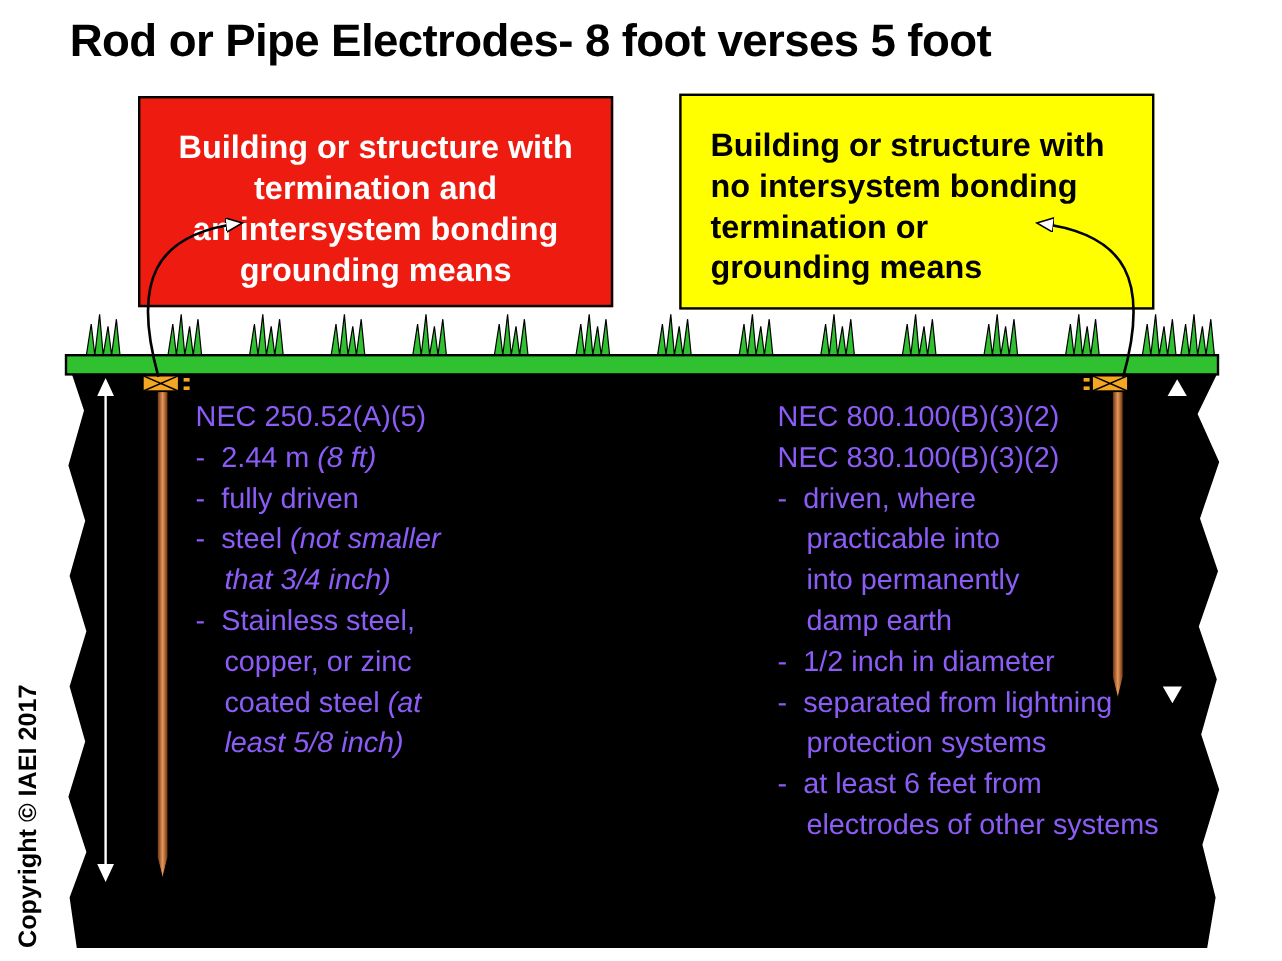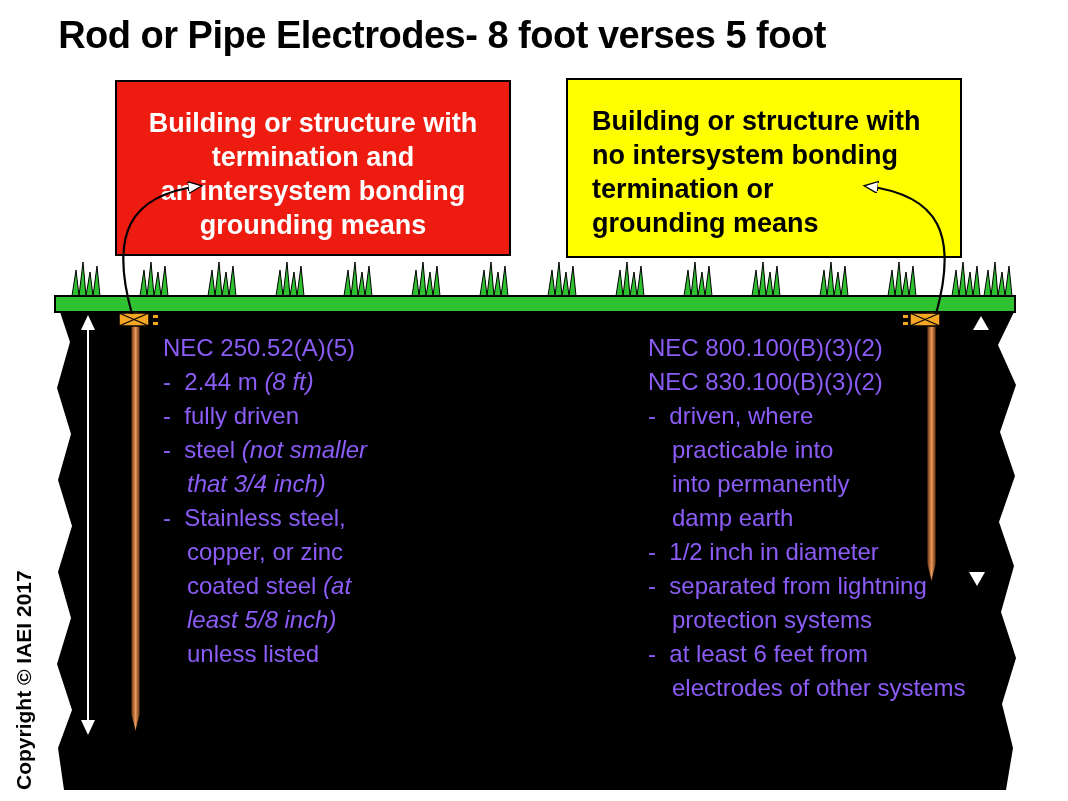--- a/index.html
+++ b/index.html
@@ -148,21 +148,20 @@
   <div class="col left">
       <div class="tline"><span>NEC 250.52(A)(5)</span></div>
       <div class="tline"><span>-  2.44 m </span><span class="it">(8 ft)</span></div>
       <div class="tline"><span>-  fully driven</span></div>
       <div class="tline"><span>-  steel </span><span class="it">(not smaller</span></div>
       <div class="tline indent"><span class="it">that 3/4 inch)</span></div>
       <div class="tline"><span>-  Stainless steel,</span></div>
       <div class="tline indent"><span>copper, or zinc</span></div>
       <div class="tline indent"><span>coated steel </span><span class="it">(at</span></div>
       <div class="tline indent"><span class="it">least 5/8 inch)</span></div>
-      <div class="tline indent"><span>unless listed</span></div>
     </div>
   <div class="col right">
       <div class="tline"><span>NEC 800.100(B)(3)(2)</span></div>
       <div class="tline"><span>NEC 830.100(B)(3)(2)</span></div>
       <div class="tline"><span>-  driven, where</span></div>
       <div class="tline indent"><span>practicable into</span></div>
       <div class="tline indent"><span>into permanently</span></div>
       <div class="tline indent"><span>damp earth</span></div>
       <div class="tline"><span>-  1/2 inch in diameter</span></div>
       <div class="tline"><span>-  separated from lightning</span></div>

